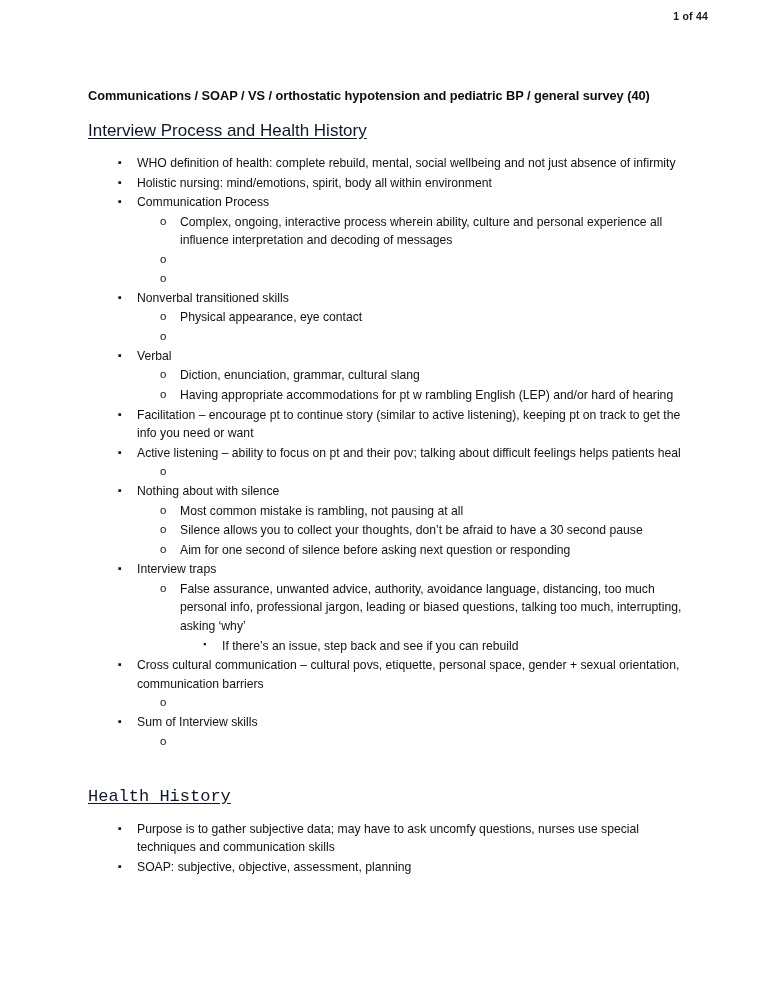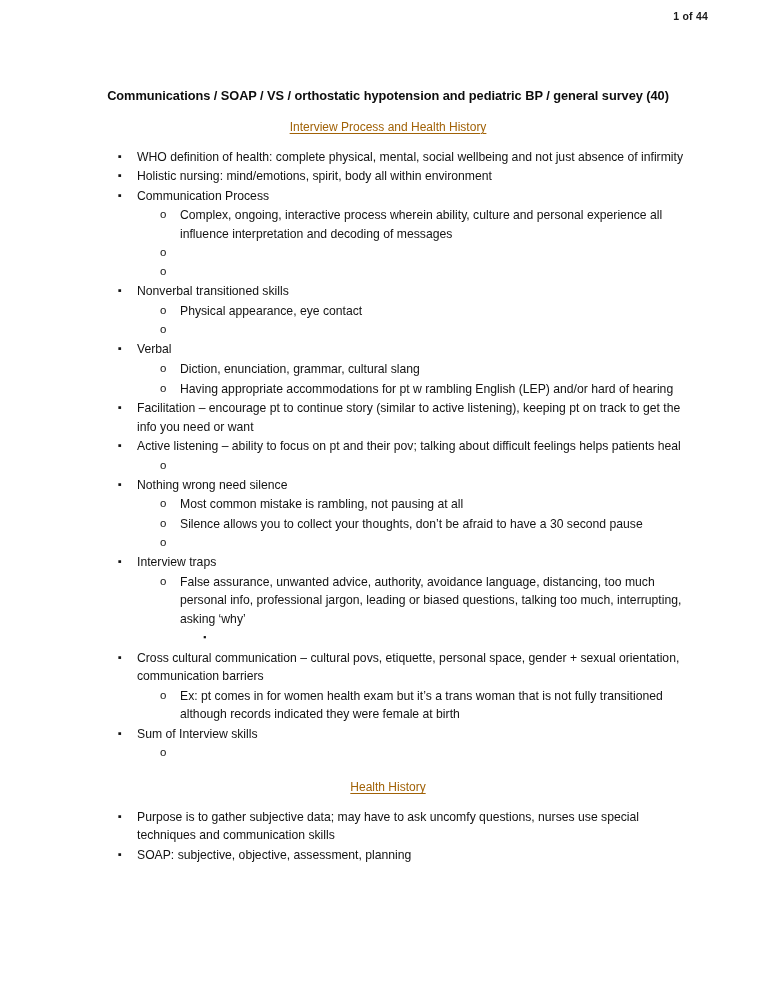--- a/index.html
+++ b/index.html
@@ -37,34 +37,33 @@
     top: 88px;
     width: 600px;
   }
   .doc-title {
     font-size: 12.8px;
     font-weight: bold;
     letter-spacing: -0.05px;
     color: #0d0d0d;
     margin: 0 0 16px 0;
     line-height: 1.25;
-    text-align: center;
   }
   .section-heading {
-    font-size: 12px;
+    font-size: 17px;
     font-weight: normal;
     text-decoration: underline;
     text-underline-offset: 2px;
-    color: #a16207;
+    color: #0f172a;
     margin: 0 0 12px 0;
     line-height: 1.3;
-    text-align: center;
   }
   .section-heading.spaced {
-    margin-top: 18px;
+    margin-top: 35px;
+    font-family: Liberation Mono, monospace;
   }
   ul.lvl {
     list-style: none;
     margin: 0;
     padding: 0;
   }
   li.item {
     position: relative;
     font-size: 12.2px;
     line-height: 1.52;
@@ -121,21 +120,21 @@
   <div class="body-area">
 
     <h1 class="doc-title">Communications / SOAP / VS / orthostatic hypotension and pediatric BP / general survey (40)</h1>
 
     <div id="sections-root">
         <div class="group">
           <div class="section-heading">Interview Process and Health History</div>
           <ul class="lvl">
             <li class="item l1">
               <span class="marker">▪</span>
-              <span class="txt">WHO definition of health: complete physical, mental, social wellbeing and not just absence of infirmity</span>
+              <span class="txt">WHO definition of health: complete rebuild, mental, social wellbeing and not just absence of infirmity</span>
             </li>
             <li class="item l1">
               <span class="marker">▪</span>
               <span class="txt">Holistic nursing: mind/emotions, spirit, body all within environment</span>
             </li>
             <li class="item l1">
               <span class="marker">▪</span>
               <span class="txt">Communication Process</span>
             </li>
             <li class="item l2">
@@ -177,51 +176,52 @@
             </li>
             <li class="item l1">
               <span class="marker">▪</span>
               <span class="txt">Active listening – ability to focus on pt and their pov; talking about difficult feelings helps patients heal</span>
             </li>
             <li class="item l2">
               <span class="marker">o</span>
             </li>
             <li class="item l1">
               <span class="marker">▪</span>
-              <span class="txt">Nothing wrong need silence</span>
+              <span class="txt">Nothing about with silence</span>
             </li>
             <li class="item l2">
               <span class="marker">o</span>
               <span class="txt">Most common mistake is rambling, not pausing at all</span>
             </li>
             <li class="item l2">
               <span class="marker">o</span>
               <span class="txt">Silence allows you to collect your thoughts, don’t be afraid to have a 30 second pause</span>
             </li>
             <li class="item l2">
               <span class="marker">o</span>
+              <span class="txt">Aim for one second of silence before asking next question or responding</span>
             </li>
             <li class="item l1">
               <span class="marker">▪</span>
               <span class="txt">Interview traps</span>
             </li>
             <li class="item l2">
               <span class="marker">o</span>
               <span class="txt">False assurance, unwanted advice, authority, avoidance language, distancing, too much personal info, professional jargon, leading or biased questions, talking too much, interrupting, asking ‘why’</span>
             </li>
             <li class="item l3">
               <span class="marker">▪</span>
+              <span class="txt">If there’s an issue, step back and see if you can rebuild</span>
             </li>
             <li class="item l1">
               <span class="marker">▪</span>
               <span class="txt">Cross cultural communication – cultural povs, etiquette, personal space, gender + sexual orientation, communication barriers</span>
             </li>
             <li class="item l2">
               <span class="marker">o</span>
-              <span class="txt">Ex: pt comes in for women health exam but it’s a trans woman that is not fully transitioned although records indicated they were female at birth</span>
             </li>
             <li class="item l1">
               <span class="marker">▪</span>
               <span class="txt">Sum of Interview skills</span>
             </li>
             <li class="item l2">
               <span class="marker">o</span>
             </li>
           </ul>
         </div>

